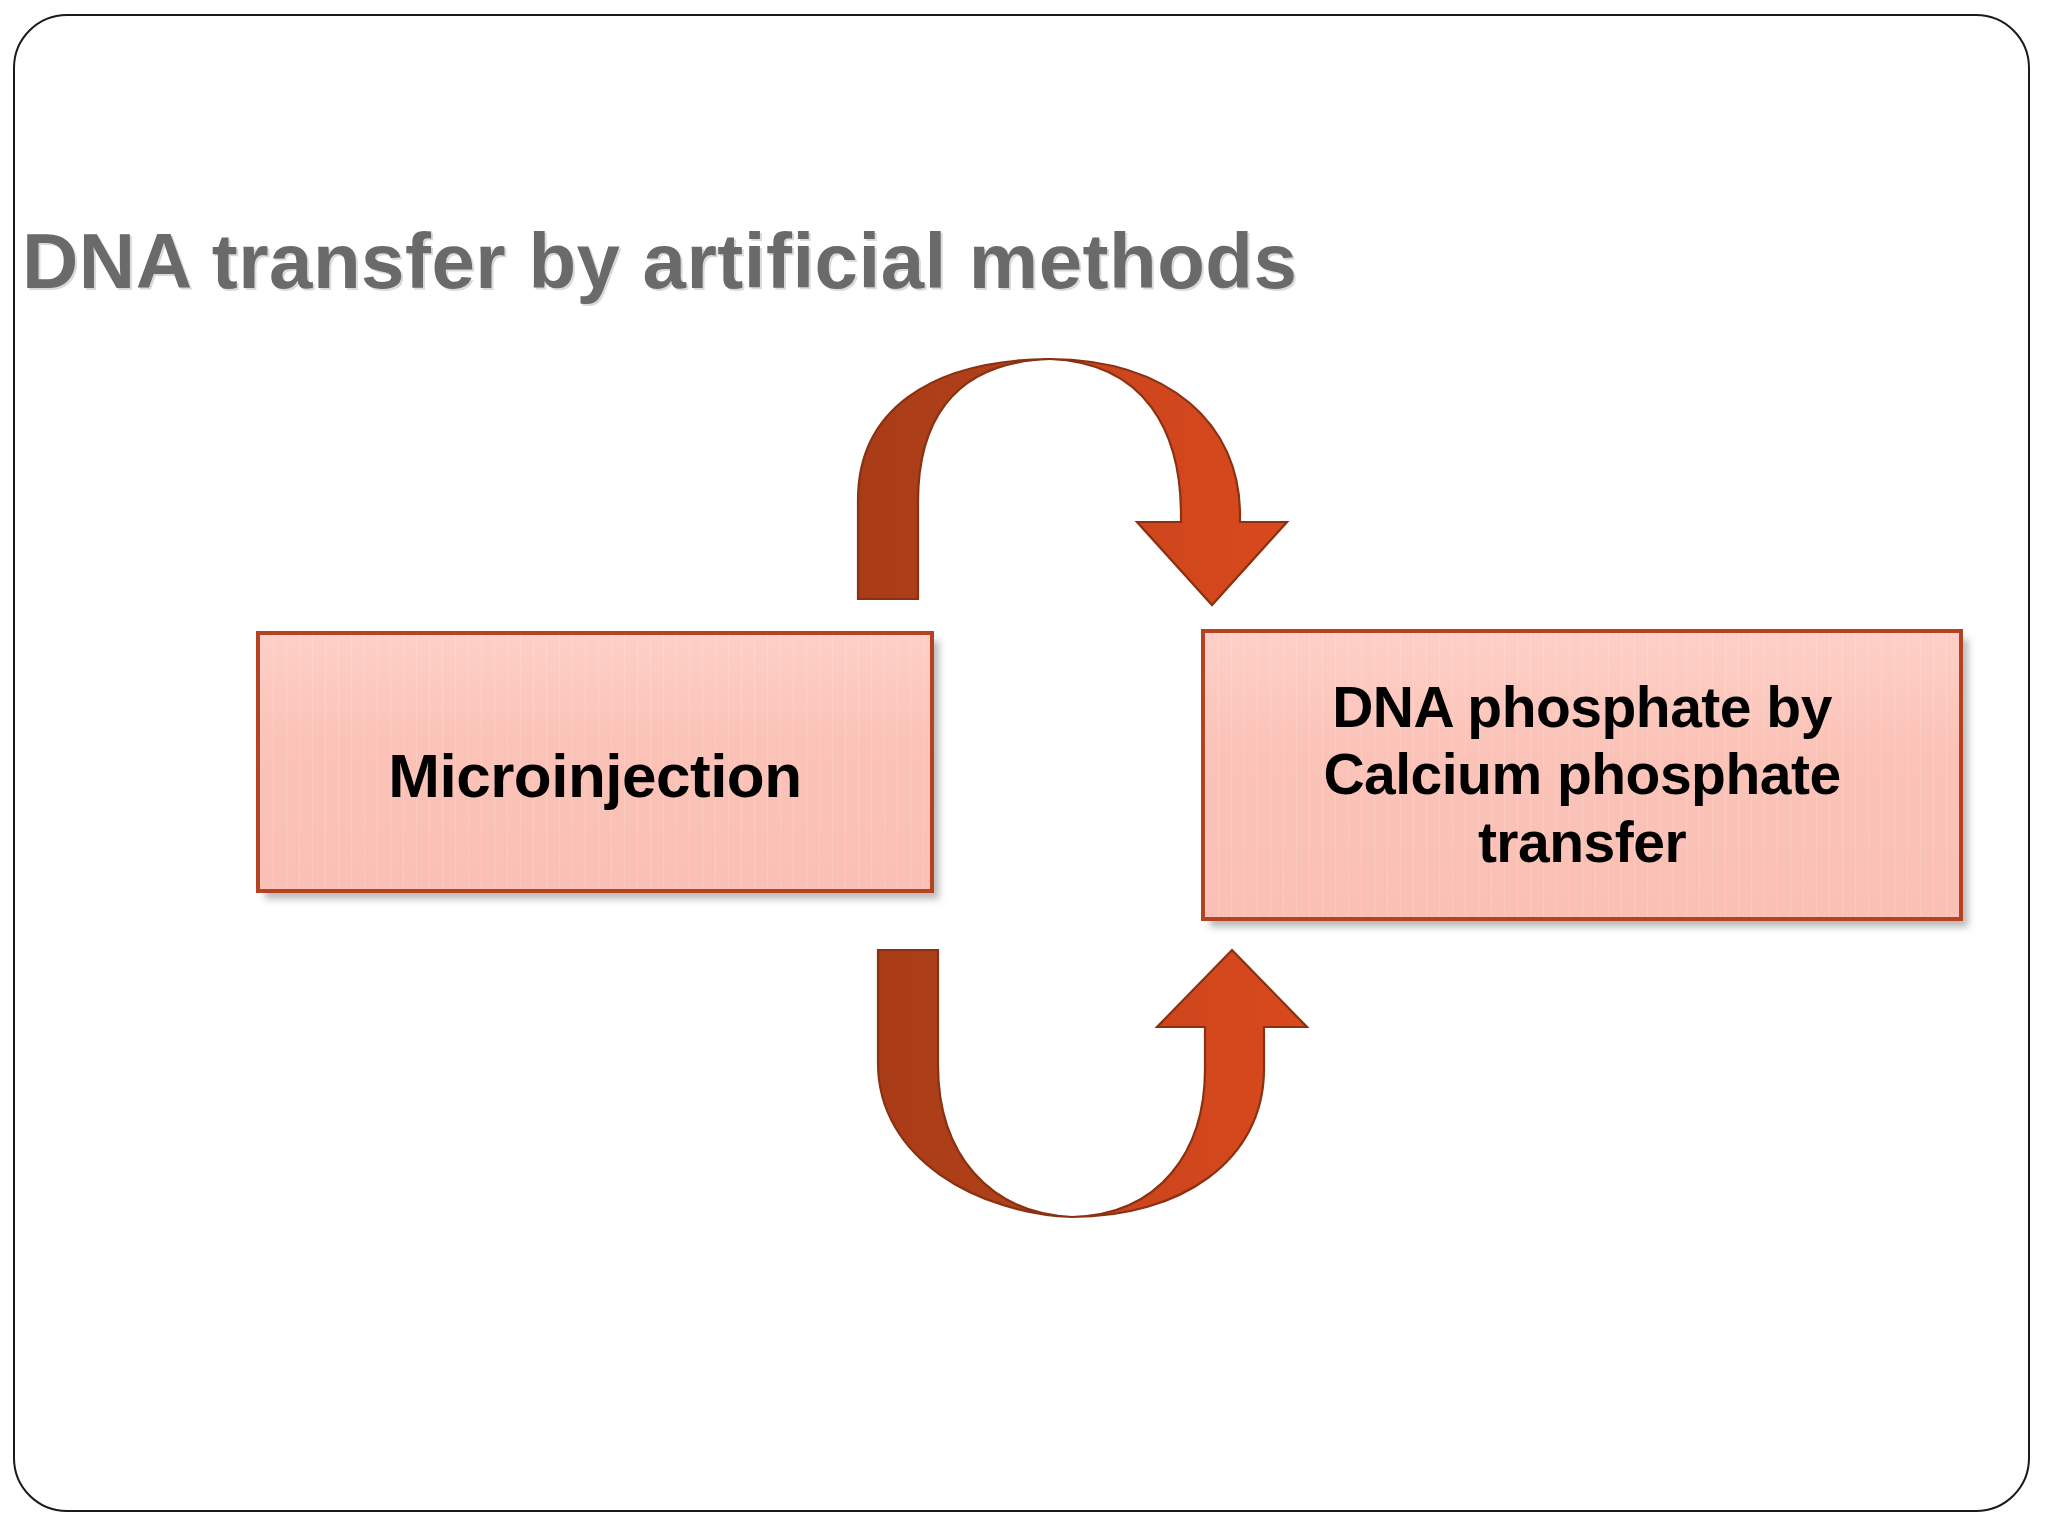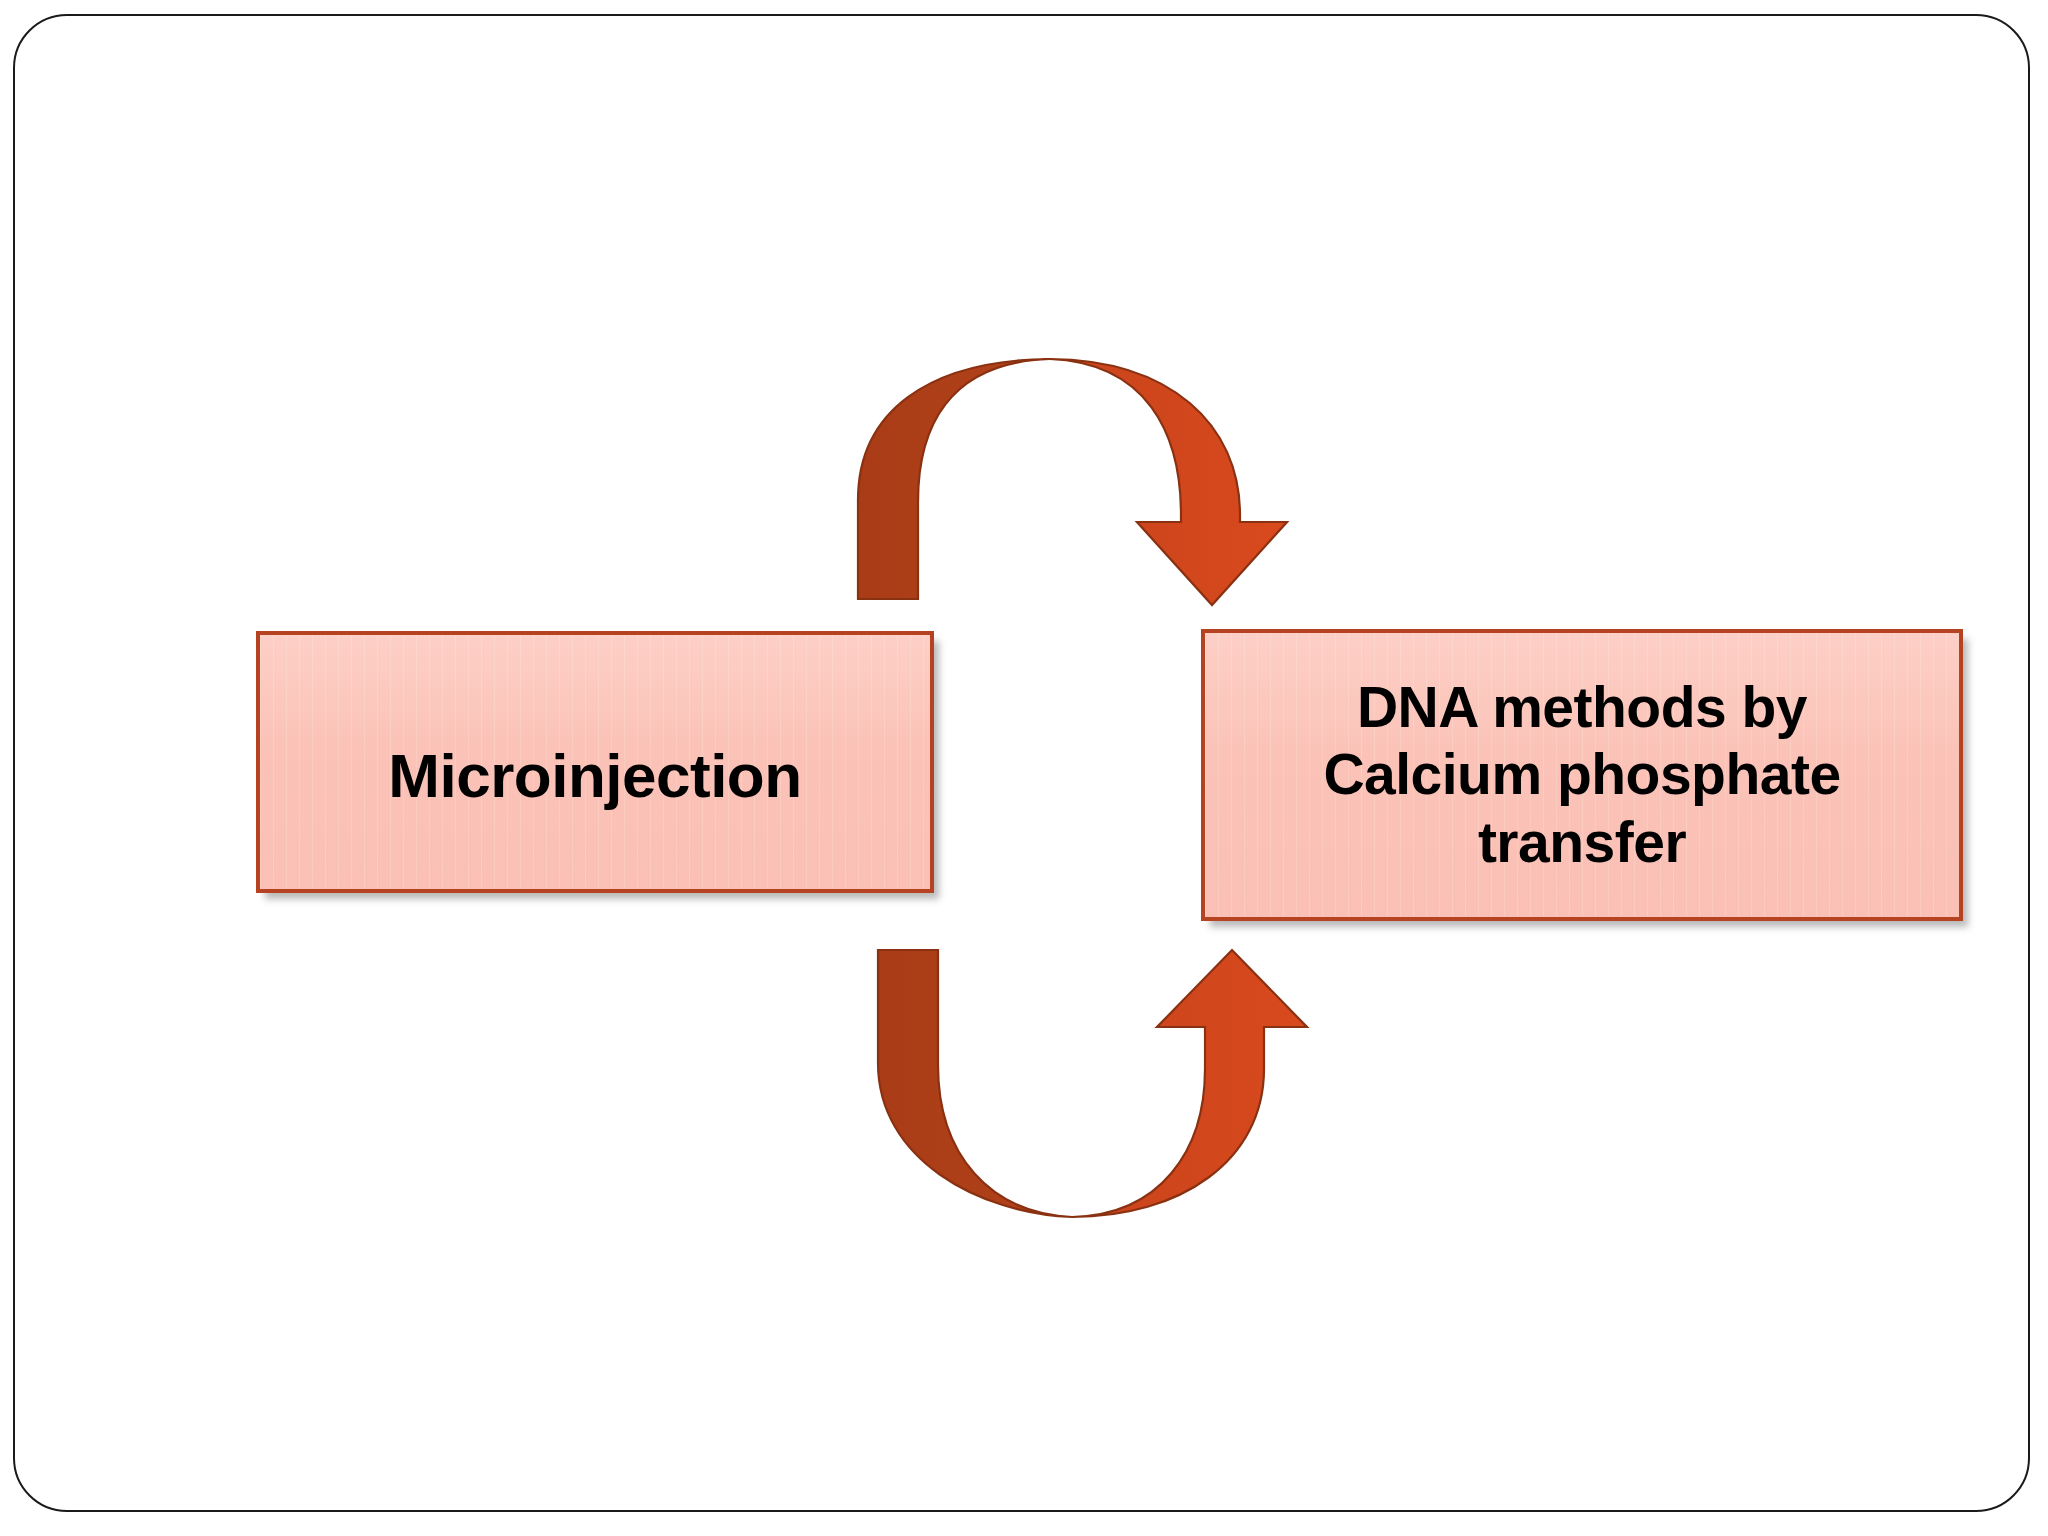--- a/index.html
+++ b/index.html
@@ -114,20 +114,21 @@
     height: 290px;
   }
 </style>
 </head>
 <body>
 
 <div id="slide">
 
   <div id="slide-border"></div>
 
+  <div id="page-title">DNA transfer by artificial methods</div>
 
   <svg id="arrow-top" class="arrow-svg" viewBox="0 0 480 265" preserveAspectRatio="none">
     <defs>
       <linearGradient id="gradTopLeft" x1="0" y1="0" x2="1" y2="0">
         <stop offset="0%" stop-color="#A93C17"></stop>
         <stop offset="100%" stop-color="#B2421A"></stop>
       </linearGradient>
       <linearGradient id="gradTopRight" x1="0" y1="0" x2="1" y2="0">
         <stop offset="0%" stop-color="#C8441C"></stop>
         <stop offset="100%" stop-color="#D9491D"></stop>
@@ -181,19 +182,19 @@
              L 404 124
              C 404 216, 320 272, 212 272 Z" fill="url(#gradBotRight)" stroke="#8A3112" stroke-width="2.2"></path>
   </svg>
 
   <div id="box-microinjection" class="proc-box">
     <div class="proc-box-label">Microinjection</div>
   </div>
 
   <div id="box-calcium-phosphate" class="proc-box">
     <div class="proc-box-label">
-      <span>DNA methods by</span><br>
+      <span>DNA phosphate by</span><br>
       <span>Calcium phosphate</span><br>
       <span>transfer</span>
     </div>
   </div>
 
 </div>
 
 </body></html>

